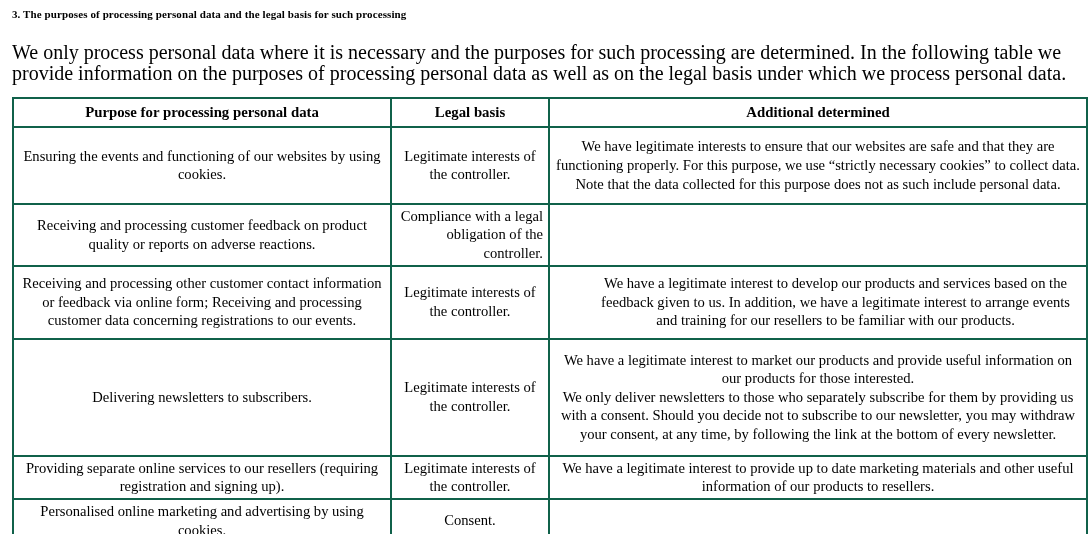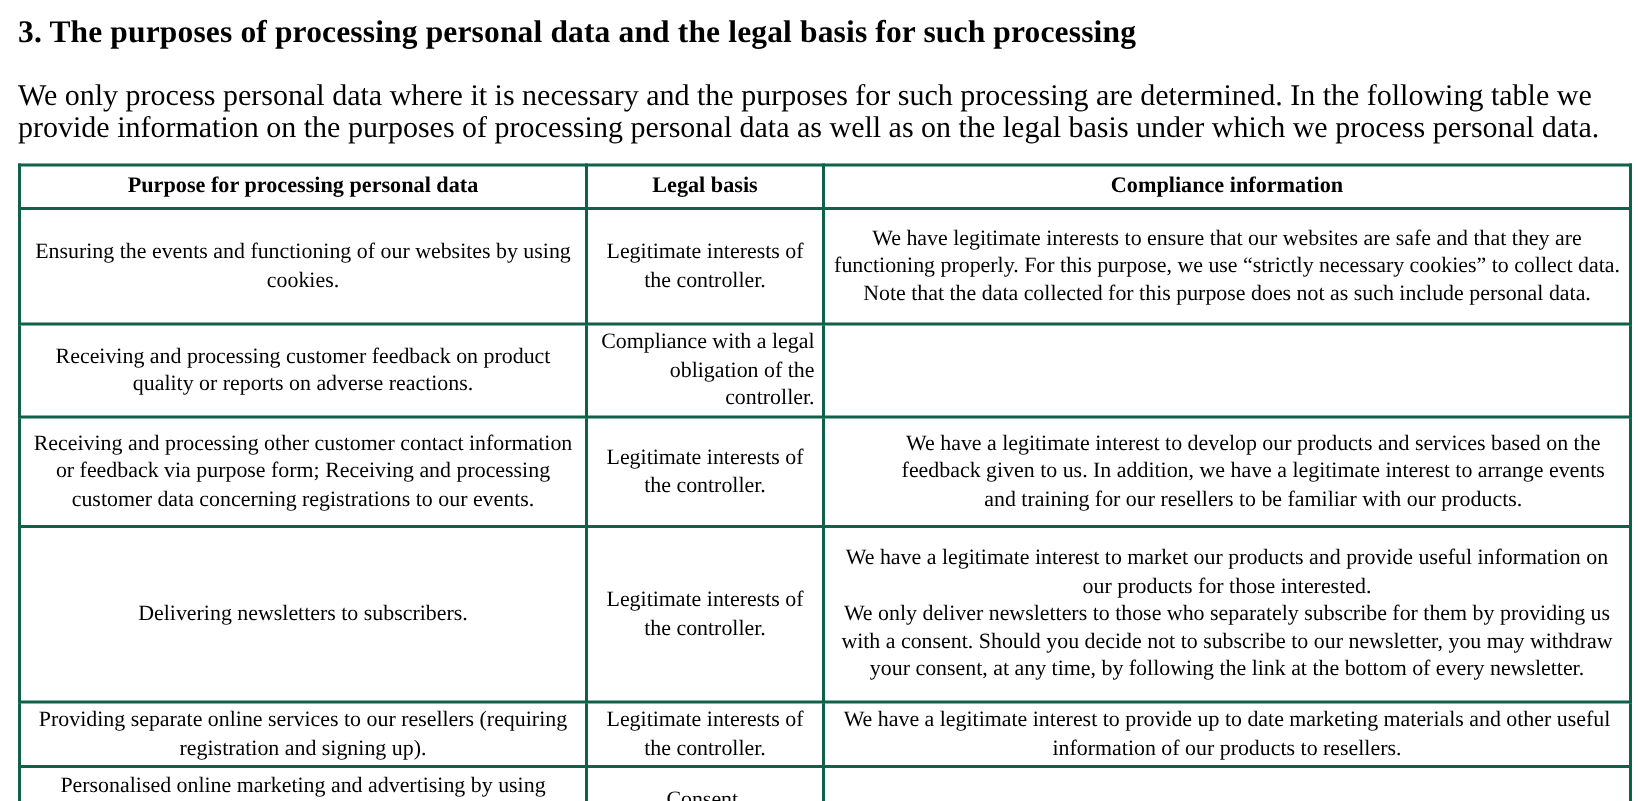--- a/index.html
+++ b/index.html
@@ -16,21 +16,21 @@
     overflow: hidden;
   }
   .page {
     width: 1092px;
     height: 534px;
     box-sizing: border-box;
     padding: 0 8px;
     position: relative;
   }
   .section-heading {
-    font-size: 21px;
+    font-size: 11px;
     font-weight: bold;
     line-height: 1.25;
     margin: 8px 0 0 4px;
     letter-spacing: 0.1px;
   }
   .intro-paragraph {
     font-size: 20px;
     line-height: 21px;
     margin: 20px 0 0 4px;
     text-align: left;
@@ -86,40 +86,40 @@
   <table class="purposes-table">
     <colgroup>
       <col class="col-purpose">
       <col class="col-basis">
       <col class="col-info">
     </colgroup>
     <thead>
       <tr>
         <th style="border-color: rgb(16, 97, 74);">Purpose for processing personal data</th>
         <th style="border-color: rgb(16, 97, 74);">Legal basis</th>
-        <th style="border-color: rgb(16, 97, 74);">Compliance information</th>
+        <th style="border-color: rgb(16, 97, 74);">Additional determined</th>
       </tr>
     </thead>
     <tbody>
       <tr class="row-h1">
         <td class="cell-purpose" style="border-color: rgb(16, 97, 74);">Ensuring the events and functioning of our websites by using cookies.</td>
         <td class="cell-basis" style="border-color: rgb(16, 97, 74);">Legitimate interests of the controller.</td>
         <td class="cell-info" style="border-color: rgb(16, 97, 74); margin-left: 48px;">
           <p>We have legitimate interests to ensure that our websites are safe and that they are functioning properly. For this purpose, we use “strictly necessary cookies” to collect data. Note that the data collected for this purpose does not as such include personal data.</p>
         </td>
       </tr>
       <tr class="row-h2">
         <td class="cell-purpose" style="border-color: rgb(16, 97, 74);">Receiving and processing customer feedback on product quality or reports on adverse reactions.</td>
         <td class="cell-basis" style="border-color: rgb(16, 97, 74); text-align: right;">Compliance with a legal obligation of the controller.</td>
         <td class="cell-info" style="border-color: rgb(16, 97, 74);">
           <p></p>
         </td>
       </tr>
       <tr class="row-h3">
-        <td class="cell-purpose" style="border-color: rgb(16, 97, 74);">Receiving and processing other customer contact information or feedback via purpose form; Receiving and processing customer data concerning registrations to our events.</td>
+        <td class="cell-purpose" style="border-color: rgb(16, 97, 74);">Receiving and processing other customer contact information or feedback via online form; Receiving and processing customer data concerning registrations to our events.</td>
         <td class="cell-basis" style="border-color: rgb(16, 97, 74);">Legitimate interests of the controller.</td>
         <td class="cell-info" style="border-color: rgb(16, 97, 74); padding-left: 40px;">
           <p>We have a legitimate interest to develop our products and services based on the feedback given to us. In addition, we have a legitimate interest to arrange events and training for our resellers to be familiar with our products.</p>
         </td>
       </tr>
       <tr class="row-h4">
         <td class="cell-purpose" style="border-color: rgb(16, 97, 74);">Delivering newsletters to subscribers.</td>
         <td class="cell-basis" style="border-color: rgb(16, 97, 74);">Legitimate interests of the controller.</td>
         <td class="cell-info" style="border-color: rgb(16, 97, 74);">
           <p>We have a legitimate interest to market our products and provide useful information on our products for those interested.</p>

